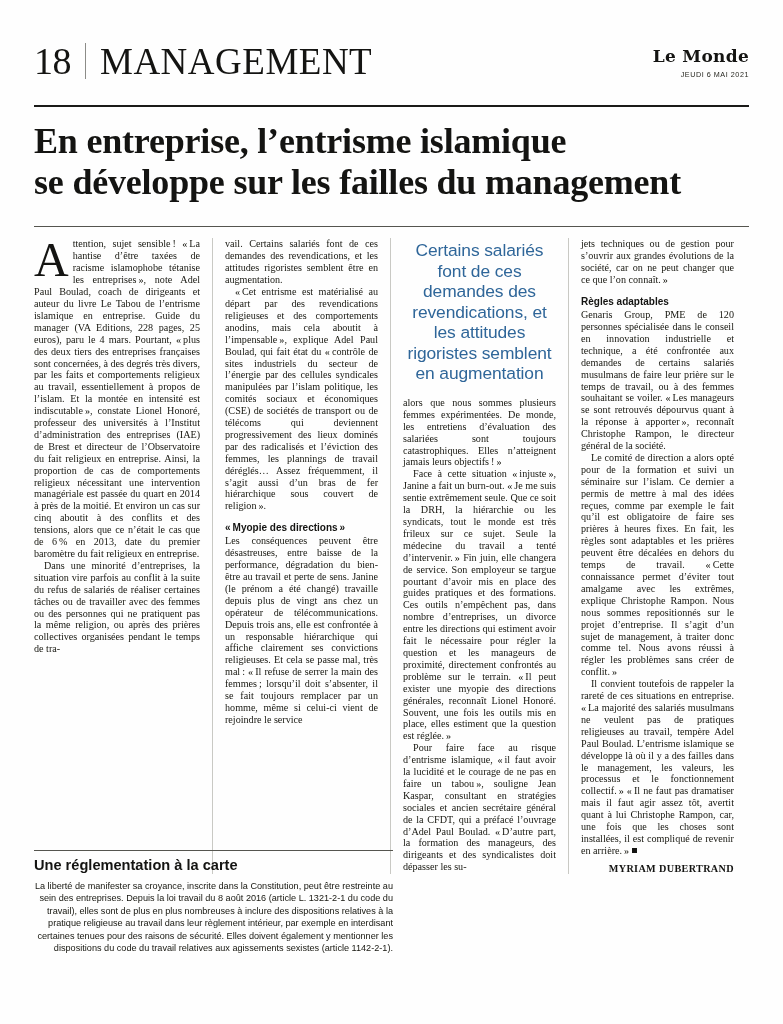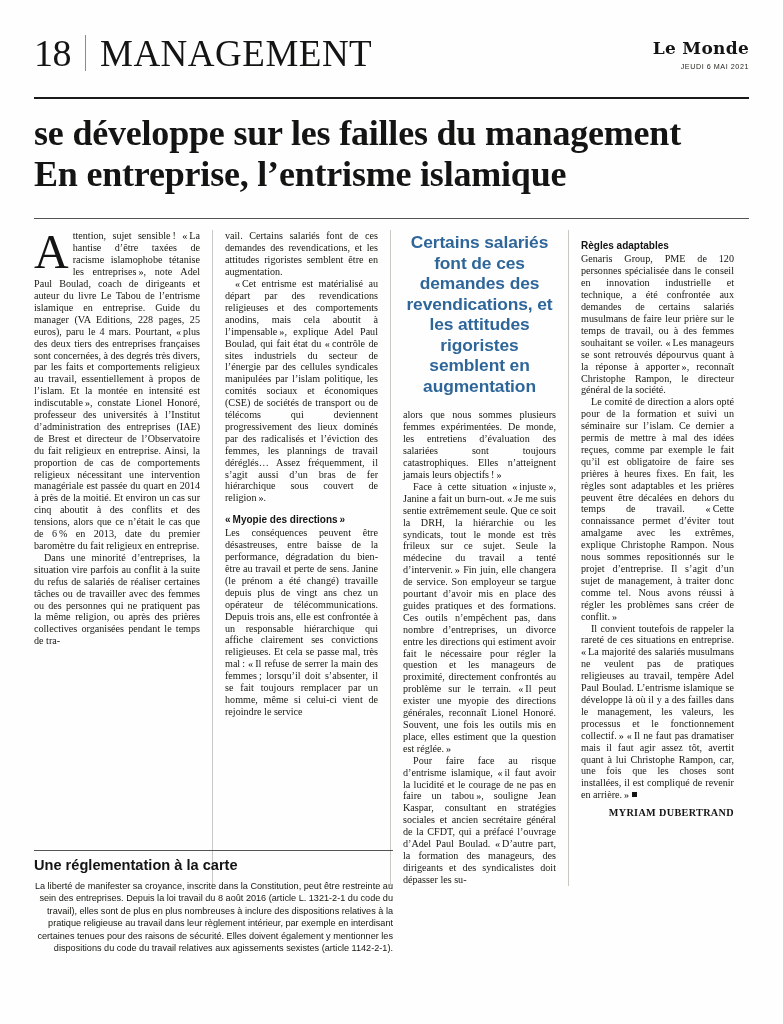--- a/index.html
+++ b/index.html
@@ -12,21 +12,21 @@
     height: 1024px;
     overflow: hidden;
     font-family: "Liberation Serif", serif;
     color: #1a1a18;
     position: relative;
   }
   .page {
     width: 783px;
     height: 1024px;
     box-sizing: border-box;
-    padding: 0 34px;
+    padding: 8px 34px;
     position: relative;
     background: #fefefe;
   }
 
   
   .masthead {
     display: flex;
     align-items: flex-start;
     justify-content: space-between;
     padding-top: 34px;
@@ -147,21 +147,21 @@
     font-size: 10px;
     line-height: 13px;
     margin: 9px 0 1px 0;
     color: #141412;
     text-align: left;
   }
 
   
   .pullquote {
     font-family: "Liberation Sans", sans-serif;
-    font-weight: bold;
+    font-weight: normal;
     font-size: 17.4px;
     line-height: 20.5px;
     text-align: center;
     color: #2f6699;
     margin: 2px 0 13px 0;
     letter-spacing: -0.1px;
   }
 
   
   .byline {
@@ -219,22 +219,22 @@
     </div>
     <div class="masthead-right">
       <div class="brand">Le Monde</div>
       <div class="brand-date">JEUDI 6 MAI 2021</div>
     </div>
   </div>
 
   <div class="top-rule"></div>
 
   <h1 class="headline">
+    <span class="headline-line">En entreprise, l’entrisme islamique</span>
     <span class="headline-line">se développe sur les failles du management</span>
-    <span class="headline-line">En entreprise, l’entrisme islamique</span>
   </h1>
 
   <div class="mid-rule"></div>
 
   <div class="cols">
 
     <div class="col">
       <div class="col-body">
         <p class="noindent"><span class="dropcap">A</span><span>ttention, sujet sensible ! « La hantise d’être taxées de racisme islamophobe tétanise les entreprises », note Adel Paul Boulad, coach de dirigeants et auteur du livre Le Tabou de l’entrisme islamique en entreprise. Guide du manager (VA Editions, 228 pages, 25 euros), paru le 4 mars. Pourtant, « plus des deux tiers des entreprises françaises sont concernées, à des degrés très divers, par les faits et comportements religieux au travail, essentiellement à propos de l’islam. Et la montée en intensité est indiscutable », constate Lionel Honoré, professeur des universités à l’Institut d’administration des entreprises (IAE) de Brest et directeur de l’Observatoire du fait religieux en entreprise. Ainsi, la proportion de cas de comportements religieux nécessitant une intervention managériale est passée du quart en 2014 à près de la moitié. Et environ un cas sur cinq aboutit à des conflits et des tensions, alors que ce n’était le cas que de 6 % en 2013, date du premier baromètre du fait religieux en entreprise.</span></p>
         <p>Dans une minorité d’entreprises, la situation vire parfois au conflit à la suite du refus de salariés de réaliser certaines tâches ou de travailler avec des femmes ou des personnes qui ne pratiquent pas la même religion, ou après des prières collectives organisées pendant le temps de tra-</p>
@@ -254,20 +254,21 @@
       <div class="pullquote">Certains salariés font de ces demandes des revendications, et les attitudes rigoristes semblent en augmentation</div>
       <div class="col-body">
         <p class="noindent">alors que nous sommes plusieurs femmes expérimentées. De monde, les entretiens d’évaluation des salariées sont toujours catastrophiques. Elles n’atteignent jamais leurs objectifs ! »</p>
         <p>Face à cette situation « injuste », Janine a fait un burn-out. « Je me suis sentie extrêmement seule. Que ce soit la DRH, la hiérarchie ou les syndicats, tout le monde est très frileux sur ce sujet. Seule la médecine du travail a tenté d’intervenir. » Fin juin, elle changera de service. Son employeur se targue pourtant d’avoir mis en place des guides pratiques et des formations. Ces outils n’empêchent pas, dans nombre d’entreprises, un divorce entre les directions qui estiment avoir fait le nécessaire pour régler la question et les manageurs de proximité, directement confrontés au problème sur le terrain. « Il peut exister une myopie des directions générales, reconnaît Lionel Honoré. Souvent, une fois les outils mis en place, elles estiment que la question est réglée. »</p>
         <p>Pour faire face au risque d’entrisme islamique, « il faut avoir la lucidité et le courage de ne pas en faire un tabou », souligne Jean Kaspar, consultant en stratégies sociales et ancien secrétaire général de la CFDT, qui a préfacé l’ouvrage d’Adel Paul Boulad. « D’autre part, la formation des manageurs, des dirigeants et des syndicalistes doit dépasser les su-</p>
       </div>
     </div>
 
     <div class="col">
       <div class="col-body">
+        <p class="noindent">jets techniques ou de gestion pour s’ouvrir aux grandes évolutions de la société, car on ne peut changer que ce que l’on connaît. »</p>
         <div class="subhead">Règles adaptables</div>
         <p class="noindent">Genaris Group, PME de 120 personnes spécialisée dans le conseil en innovation industrielle et technique, a été confrontée aux demandes de certains salariés musulmans de faire leur prière sur le temps de travail, ou à des femmes souhaitant se voiler. « Les manageurs se sont retrouvés dépourvus quant à la réponse à apporter », reconnaît Christophe Rampon, le directeur général de la société.</p>
         <p>Le comité de direction a alors opté pour de la formation et suivi un séminaire sur l’islam. Ce dernier a permis de mettre à mal des idées reçues, comme par exemple le fait qu’il est obligatoire de faire ses prières à heures fixes. En fait, les règles sont adaptables et les prières peuvent être décalées en dehors du temps de travail. « Cette connaissance permet d’éviter tout amalgame avec les extrêmes, explique Christophe Rampon. Nous nous sommes repositionnés sur le projet d’entreprise. Il s’agit d’un sujet de management, à traiter donc comme tel. Nous avons réussi à régler les problèmes sans créer de conflit. »</p>
         <p><span>Il convient toutefois de rappeler la rareté de ces situations en entreprise. « La majorité des salariés musulmans ne veulent pas de pratiques religieuses au travail, tempère Adel Paul Boulad. L’entrisme islamique se développe là où il y a des failles dans le management, les valeurs, les processus et le fonctionnement collectif. » « Il ne faut pas dramatiser mais il faut agir assez tôt, avertit quant à lui Christophe Rampon, car, une fois que les choses sont installées, il est compliqué de revenir en arrière. »</span><span class="endmark"></span></p>
       </div>
       <div class="byline">MYRIAM DUBERTRAND</div>
     </div>
 
   </div>
 

